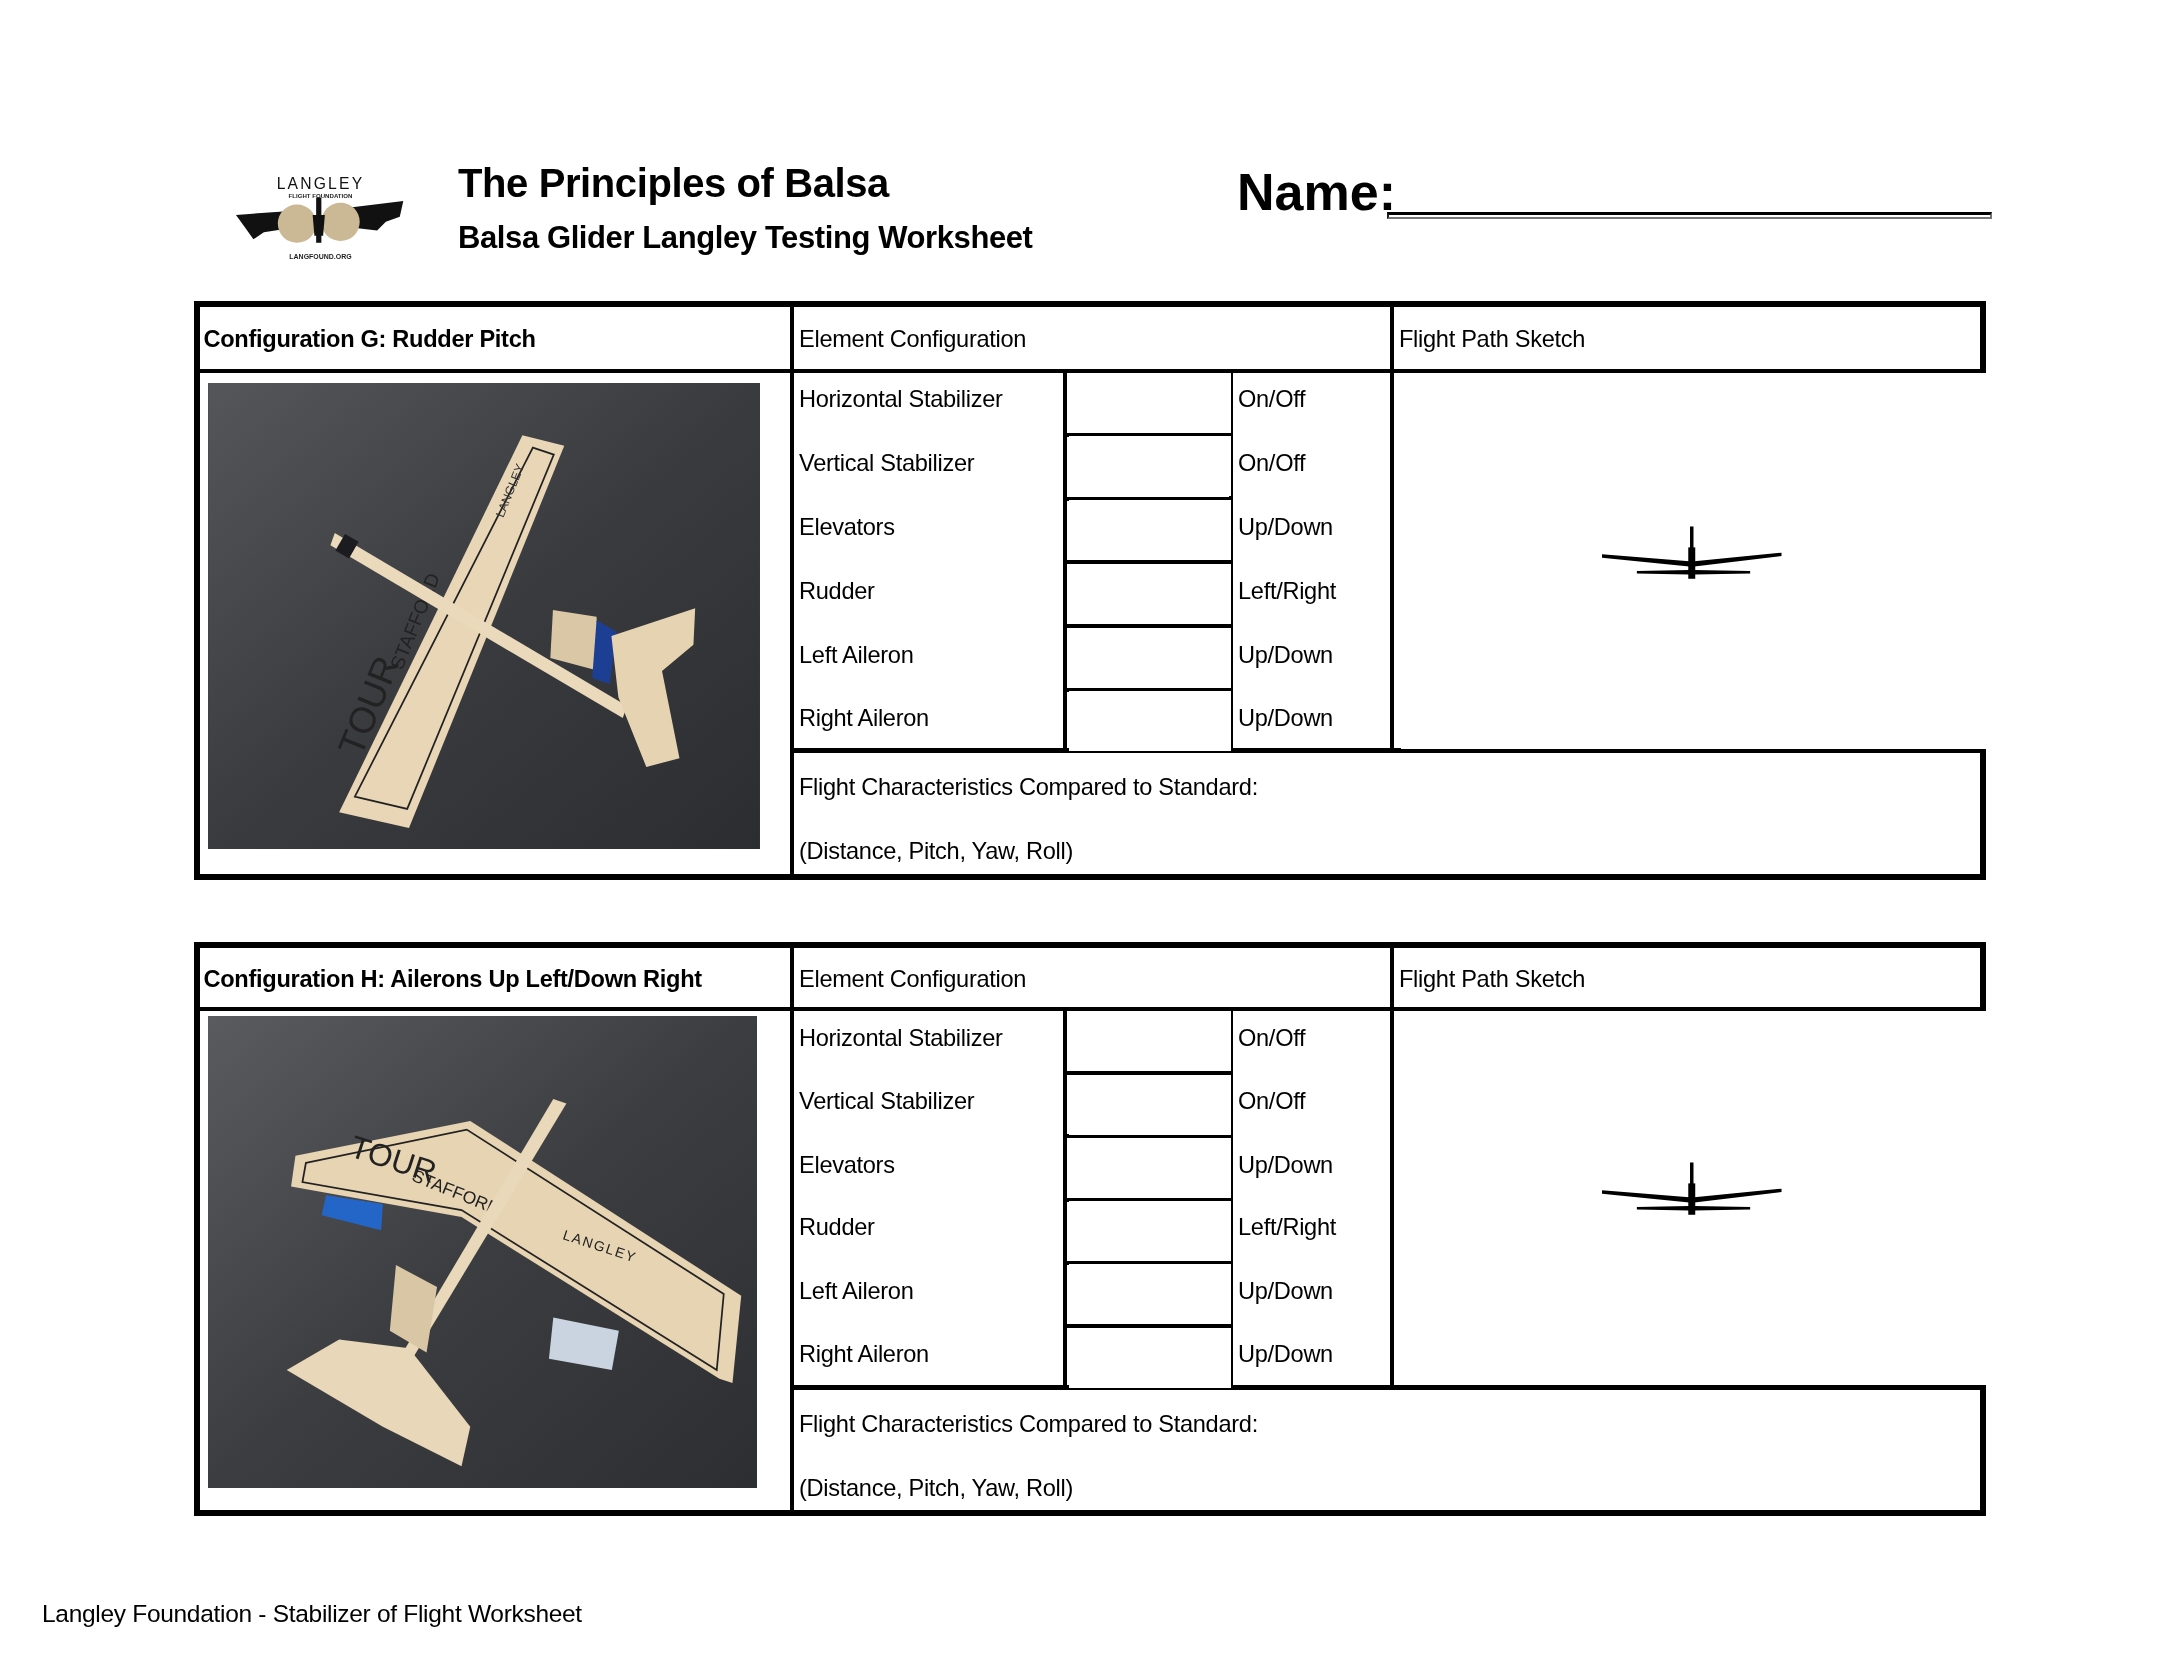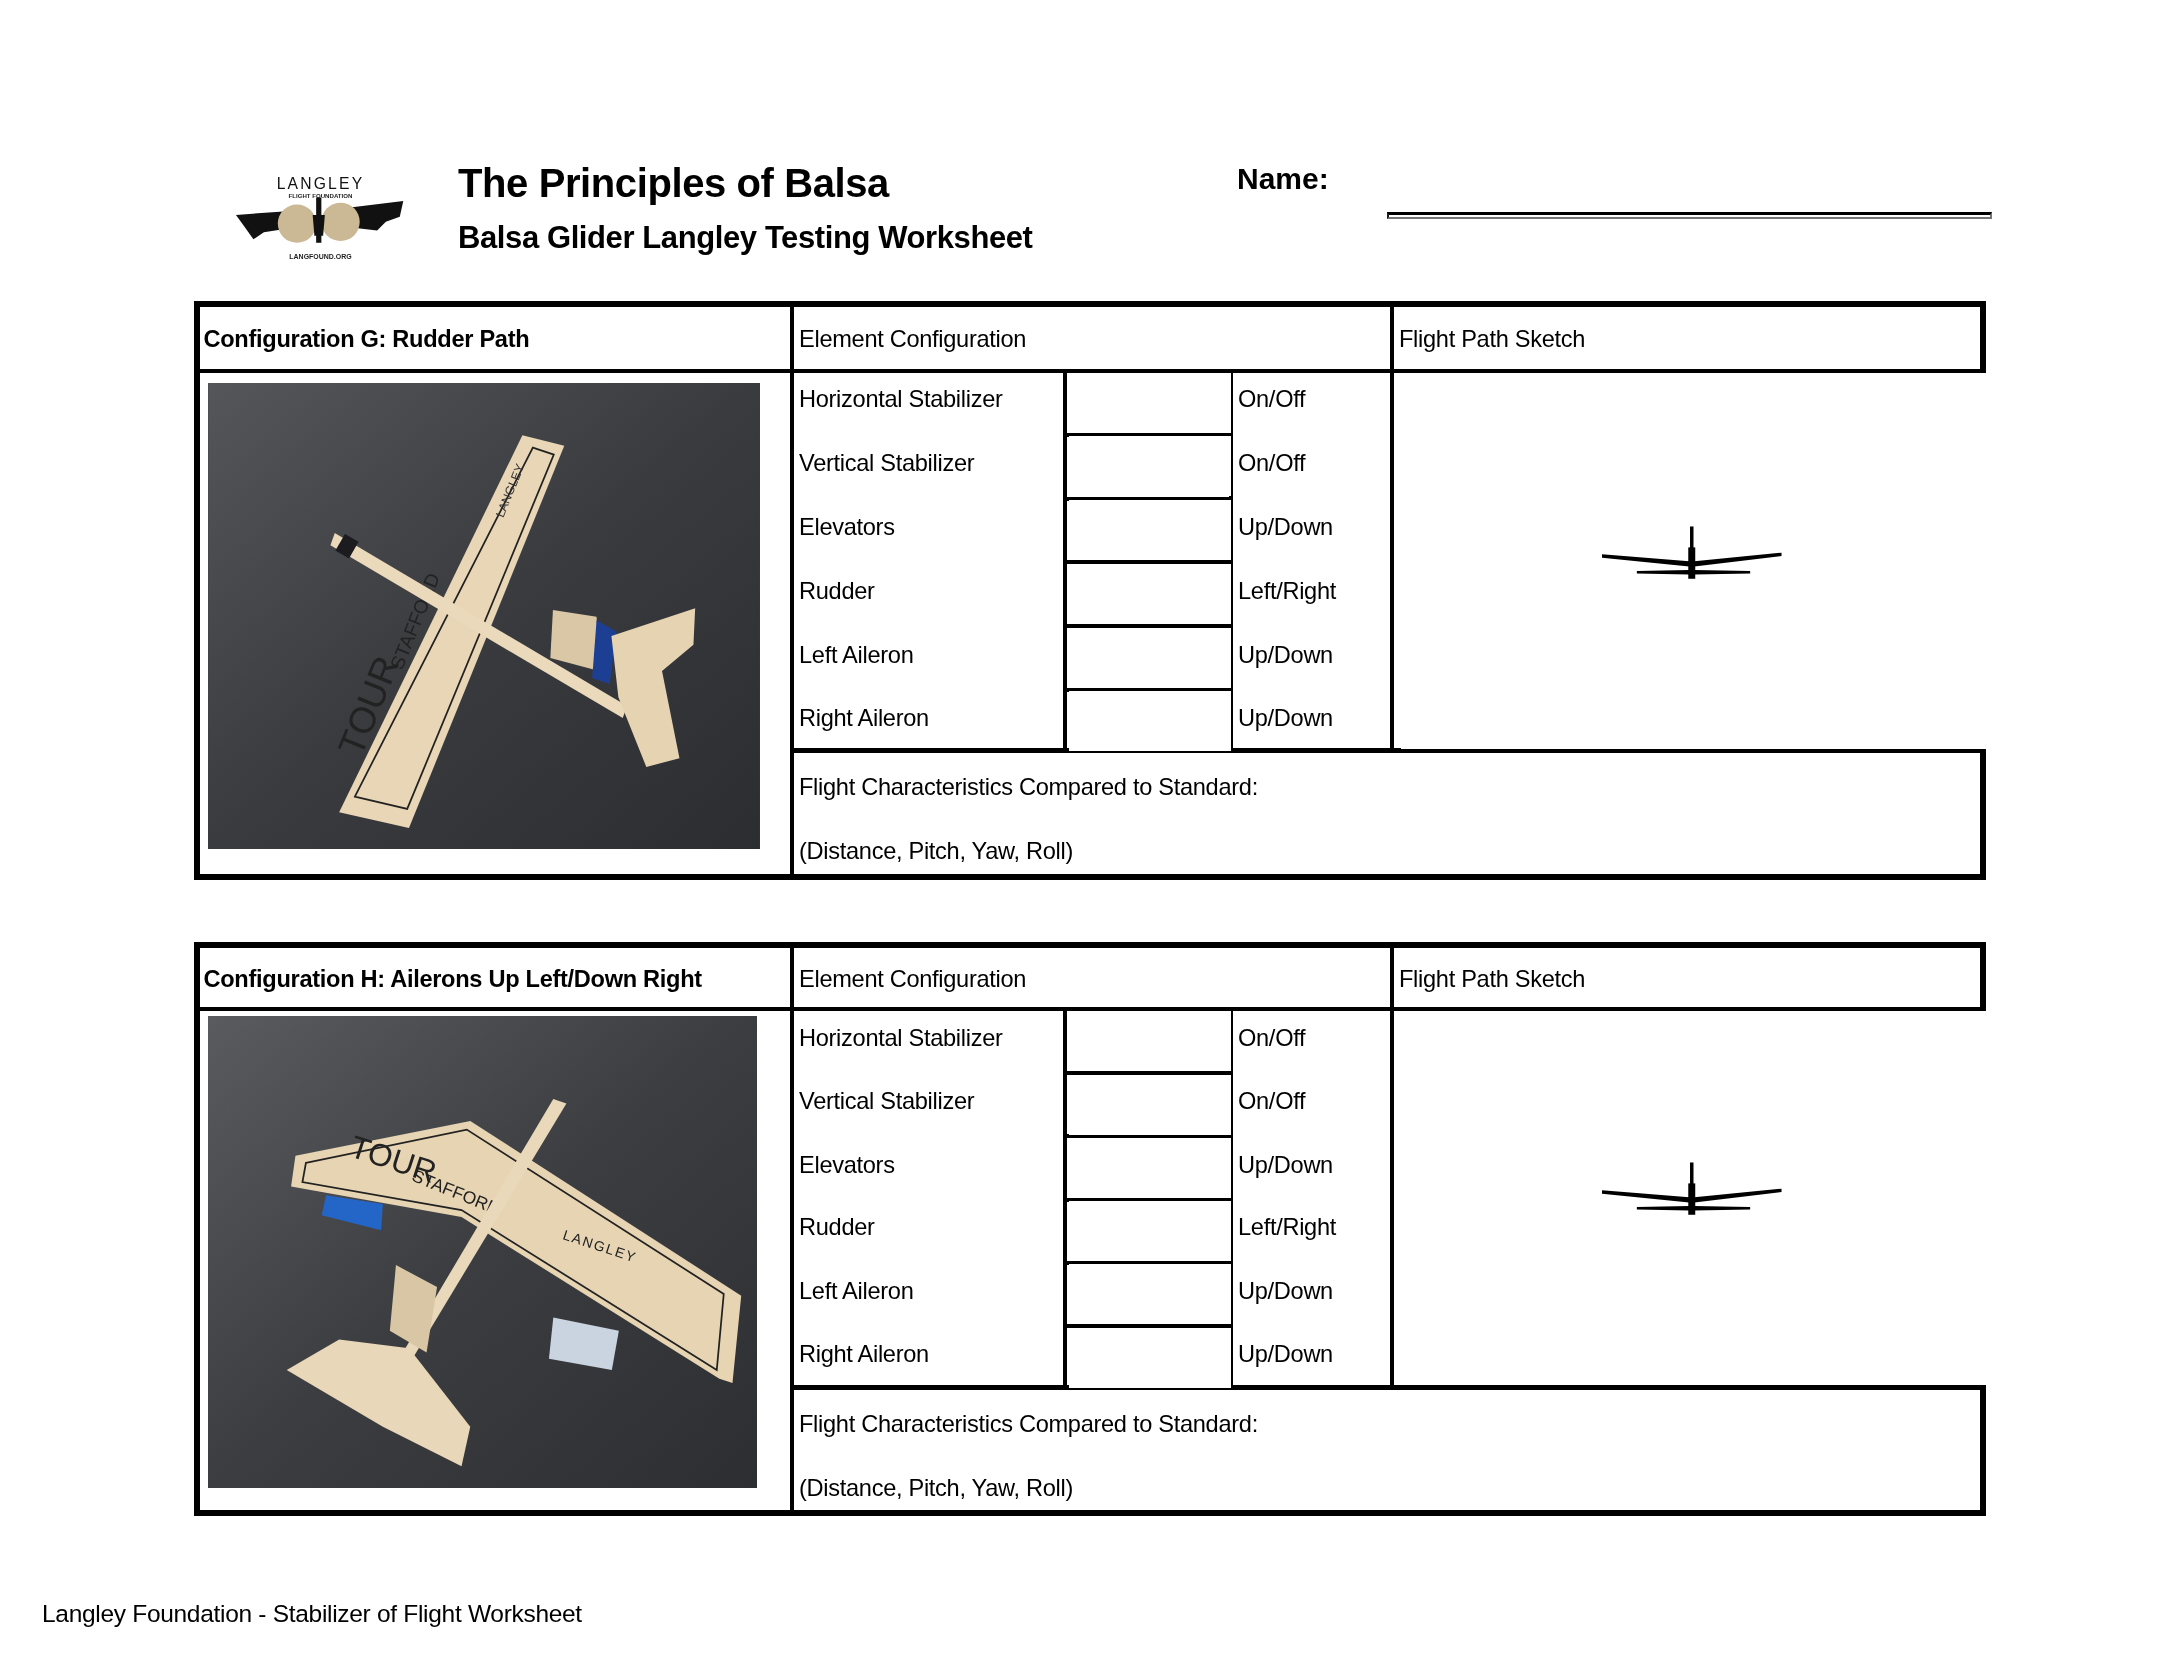--- a/index.html
+++ b/index.html
@@ -4,21 +4,21 @@
 <style>
   html, body { margin:0; padding:0; background:#ffffff; }
   body { width:2184px; height:1680px; position:relative; overflow:hidden;
          font-family:"Liberation Sans", "DejaVu Sans", sans-serif; color:#000; }
   .abs { position:absolute; }
 
   
   .logo { left:229px; top:171px; width:183px; height:93px; }
   .title { left:458px; top:161px; font-size:40px; font-weight:bold; letter-spacing:-0.4px; white-space:nowrap; }
   .subtitle { left:458px; top:220px; font-size:31px; font-weight:bold; letter-spacing:-0.4px; white-space:nowrap; }
-  .name-label { left:1237px; top:162px; font-size:30px; font-weight:bold; white-space:nowrap; }
+  .name-label { left:1237px; top:162px; font-size:52px; font-weight:bold; white-space:nowrap; }
   .name-line { left:1387px; top:212px; width:597px; height:0; border-top:3.5px solid #000; background:transparent; }
 
   
   .tbl { left:194px; width:1792px; border:6.1px solid #000; box-sizing:border-box; }
   .t1 { top:301px; height:579px; }
   .t2 { top:942px; height:574px; }
   .hline { position:absolute; background:#000; height:3.5px; }
   .vline { position:absolute; background:#000; width:4.4px; }
   .cell-text { position:absolute; font-size:23.6px; white-space:nowrap; letter-spacing:-0.3px; }
   .bold { font-weight:bold; }
@@ -65,21 +65,21 @@
   <div class="vline" style="left:1029px; top:65px; height:379px; width:3.5px;"></div>
 
   <div class="hline" style="left:863px; width:169px; top:126px;"></div>
   <div class="hline" style="left:863px; width:169px; top:190px;"></div>
   <div class="hline" style="left:863px; width:169px; top:253px;"></div>
   <div class="hline" style="left:863px; width:169px; top:317px;"></div>
   <div class="hline" style="left:863px; width:169px; top:381px;"></div>
 
   <div class="hline" style="left:590px; right:0; top:441px; height:5.2px;"></div>
 
-  <div class="cell-text bold" style="left:3.5px; top:19px;">Configuration G: Rudder Path</div>
+  <div class="cell-text bold" style="left:3.5px; top:19px;">Configuration G: Rudder Pitch</div>
   <div class="cell-text" style="left:599px; top:19px;">Element Configuration</div>
   <div class="cell-text" style="left:1199px; top:19px;">Flight Path Sketch</div>
 
   <div class="photo" style="left:7.9px; top:76px; width:552px; height:466px;">
     <svg width="552" height="466" viewBox="0 0 632 534">
       <defs>
         <linearGradient id="bg1" x1="0" y1="0" x2="1" y2="1">
           <stop offset="0" stop-color="#55565a"></stop>
           <stop offset="0.5" stop-color="#3a3b3e"></stop>
           <stop offset="1" stop-color="#2c2d30"></stop>

